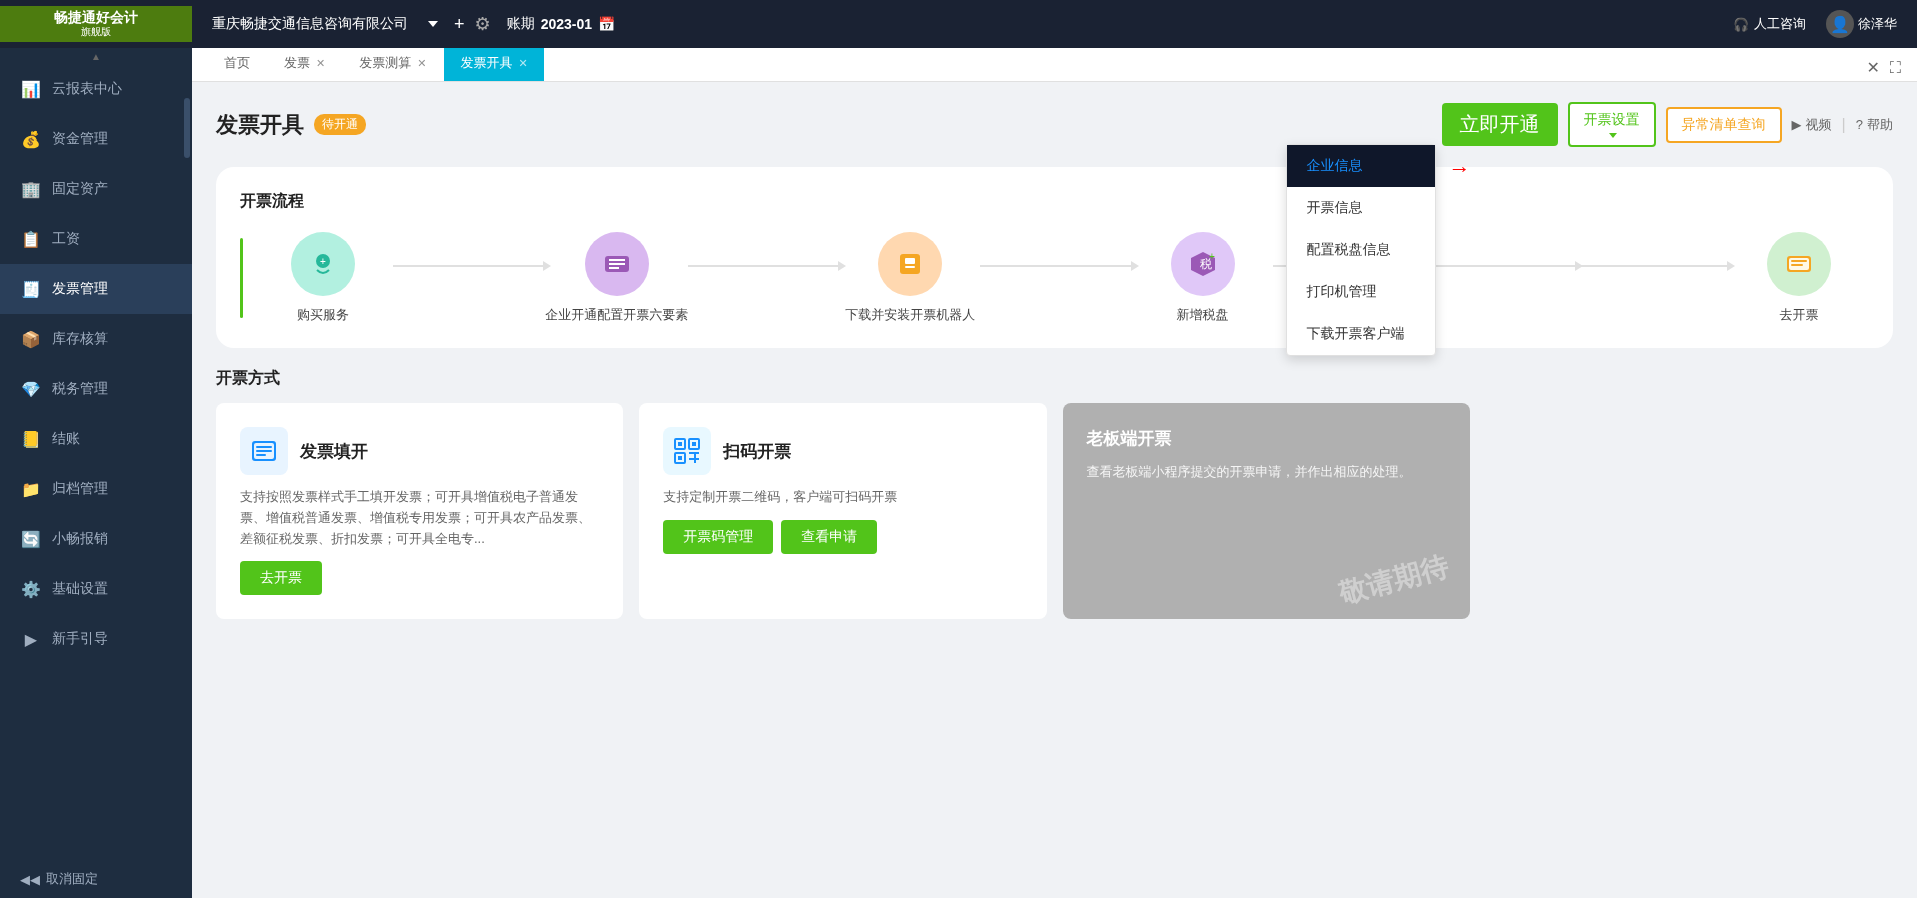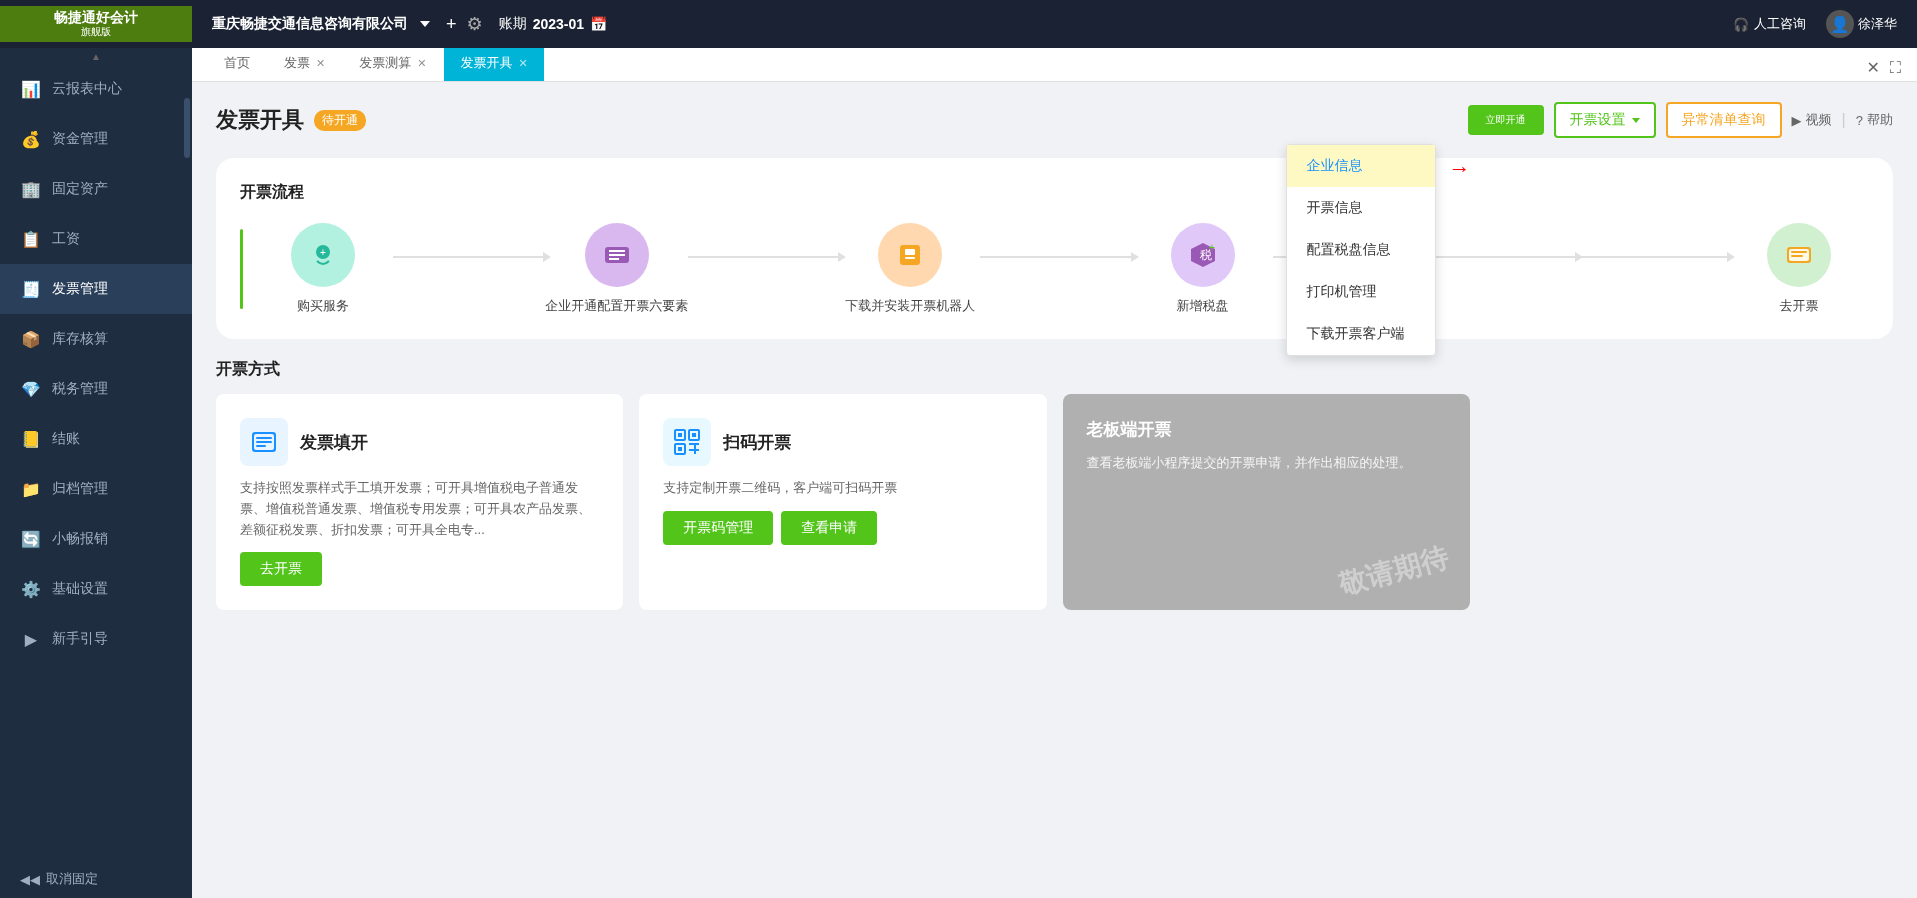--- a/index.html
+++ b/index.html
@@ -40,22 +40,21 @@
       align-items: center;
       padding: 0 20px;
       height: 100%;
     }
     .company-selector {
       display: flex;
       align-items: center;
       color: white;
       font-size: 14px;
       cursor: pointer;
-      gap: 12px;
-      font-weight: bold;
+      gap: 20px;
     }
     .chevron-down {
       width: 0; height: 0;
       border-left: 5px solid transparent;
       border-right: 5px solid transparent;
       border-top: 6px solid white;
       display: inline-block;
     }
     .period-display {
       color: white;
@@ -243,34 +242,35 @@
       align-items: center;
       gap: 10px;
       position: relative;
     }
     .btn-green {
       background: #52c41a;
       color: white;
       border: none;
       padding: 8px 18px;
       border-radius: 4px;
-      font-size: 10px;
+      font-size: 20px;
       cursor: pointer;
     }
     .btn-outline-green {
       background: white;
       color: #52c41a;
       border: 2px solid #52c41a;
       padding: 7px 14px;
       border-radius: 4px;
       font-size: 14px;
       cursor: pointer;
       display: flex;
       align-items: center;
       gap: 4px;
+      flex-direction: column;
     }
     .btn-outline-yellow {
       background: white;
       color: #f5a623;
       border: 2px solid #f5a623;
       padding: 7px 14px;
       border-radius: 4px;
       font-size: 14px;
       cursor: pointer;
     }
@@ -298,21 +298,21 @@
       min-width: 150px;
     }
     .dropdown-item {
       padding: 12px 20px;
       font-size: 14px;
       color: #333;
       cursor: pointer;
       white-space: nowrap;
     }
     .dropdown-item.active {
-      background: #fef9c3;
+      background: #0f172a;
       color: #1890ff;
     }
 
     
     .section-title {
       font-size: 16px;
       font-weight: bold;
       color: #222;
       margin-bottom: 20px;
     }

